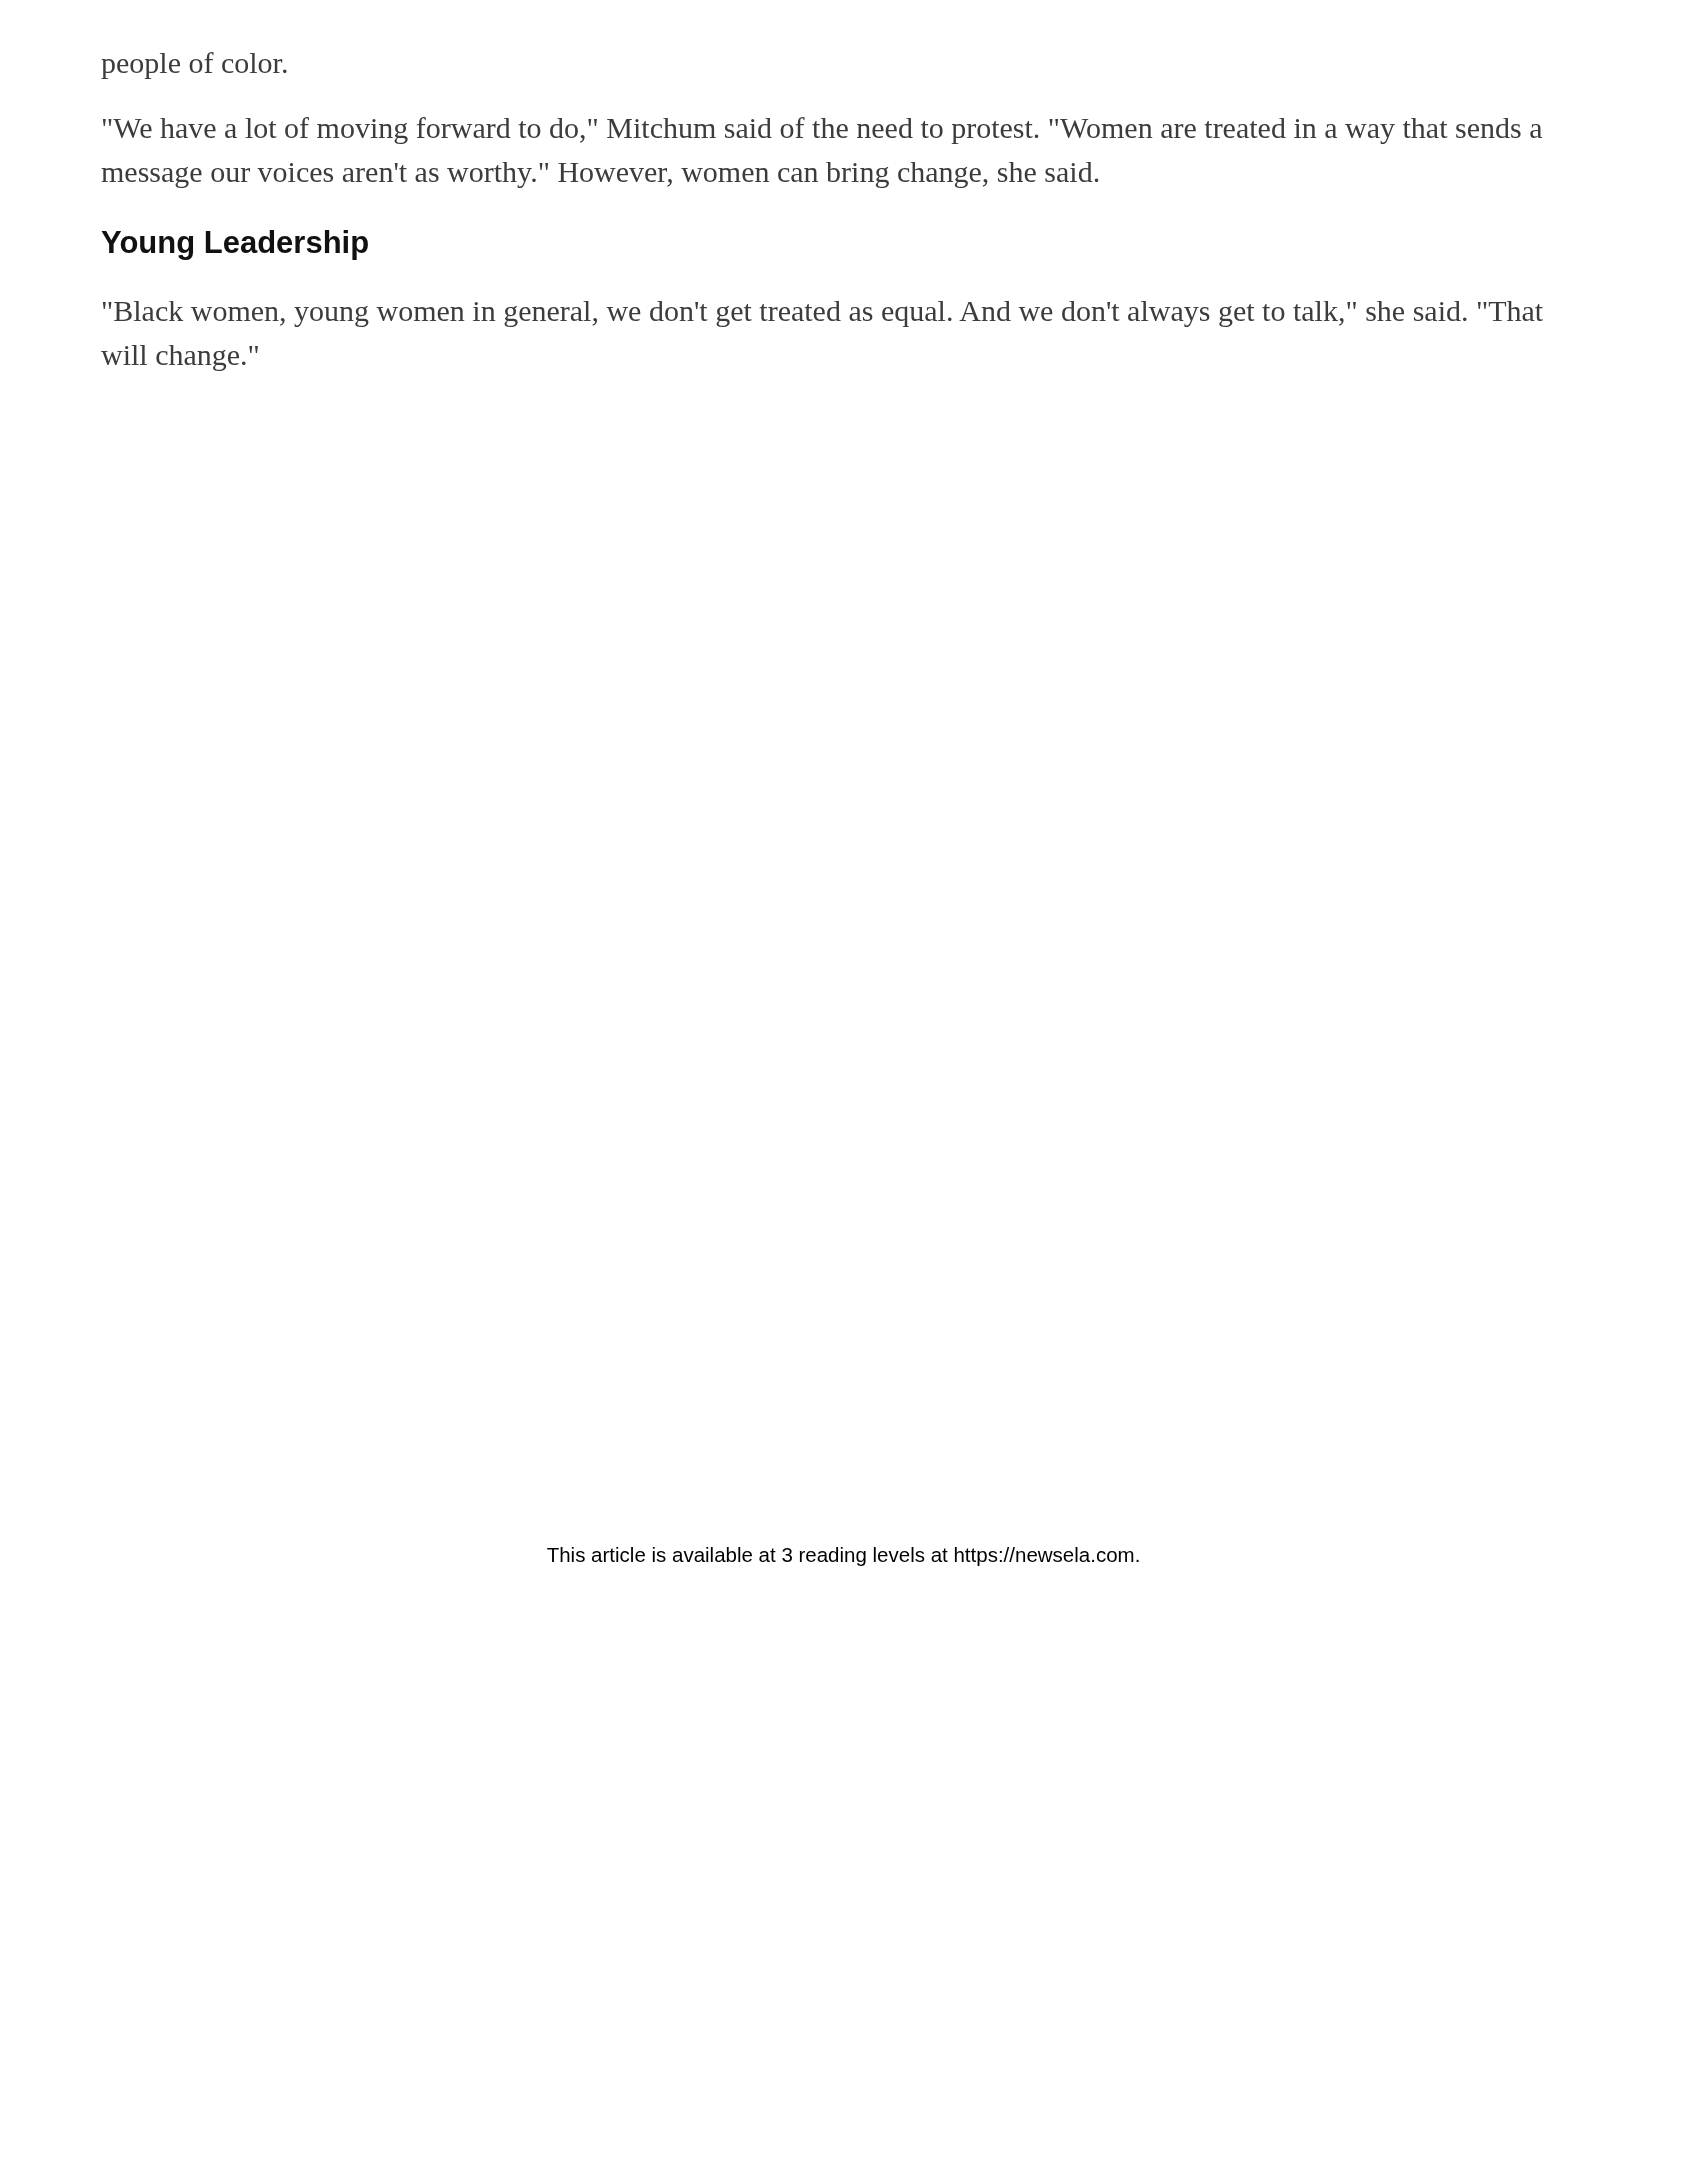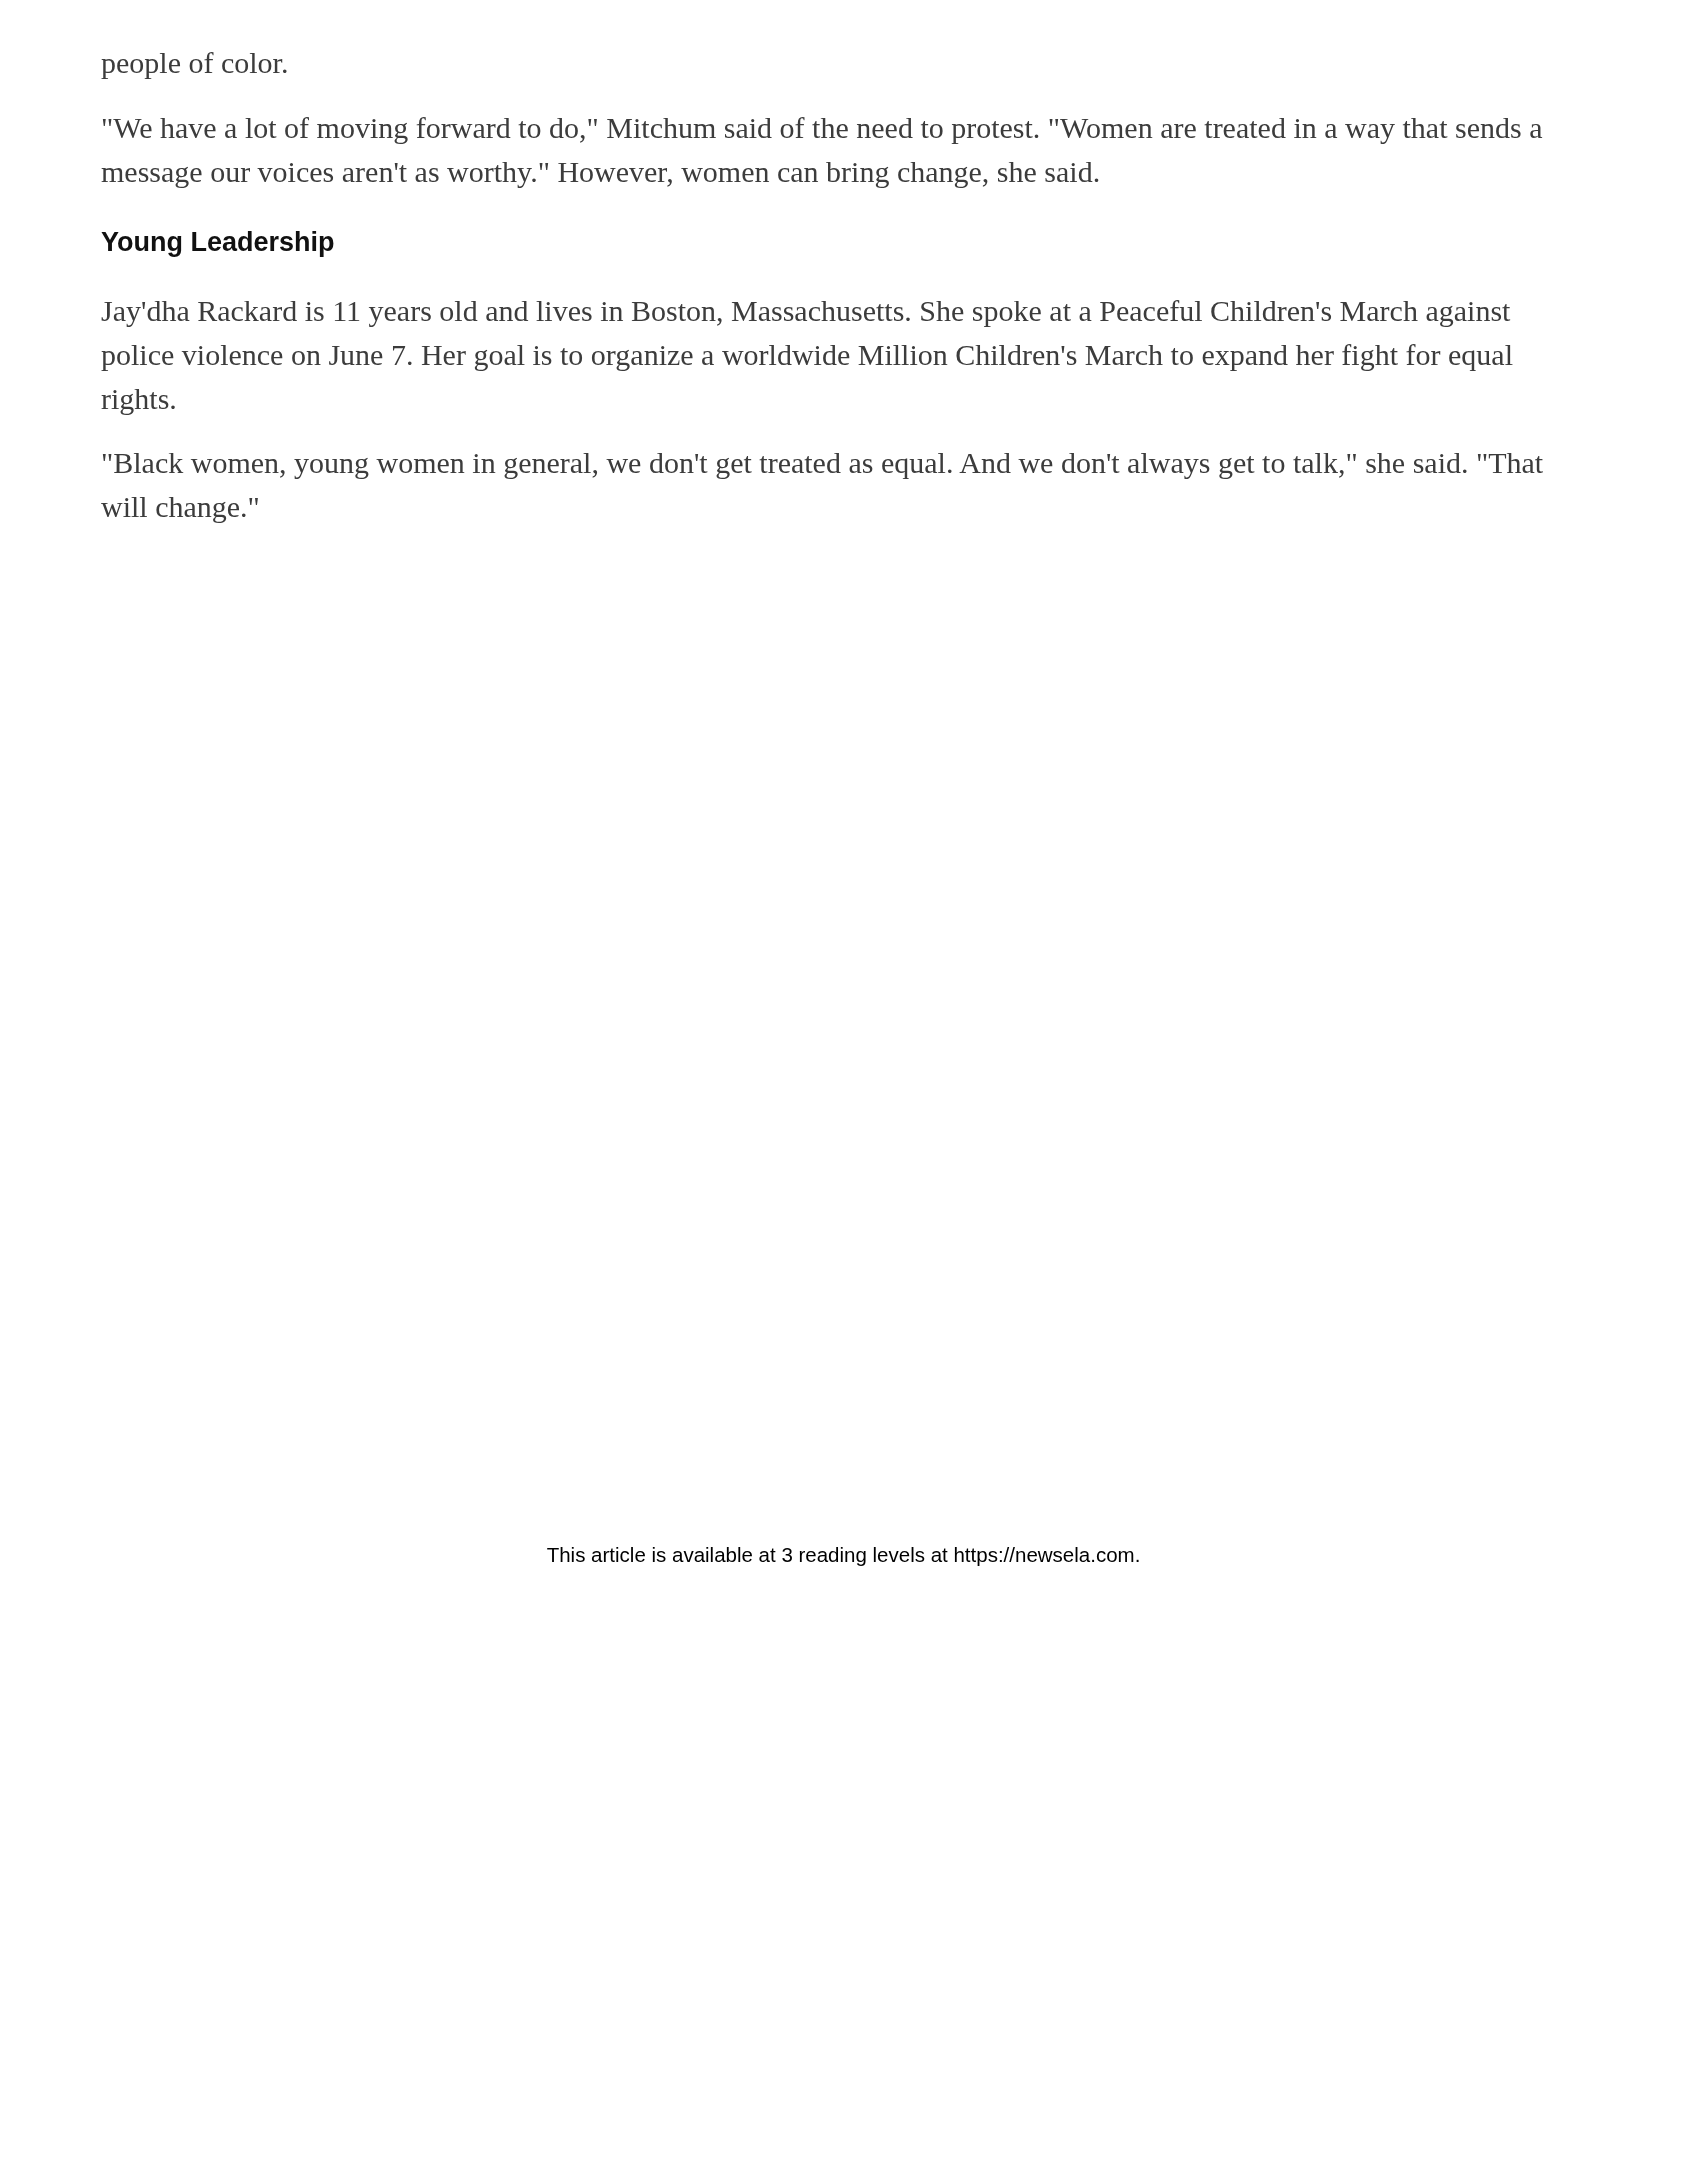--- a/index.html
+++ b/index.html
@@ -25,21 +25,21 @@
   .body-para {
     font-family: "Liberation Serif", "DejaVu Serif", serif;
     font-size: 30px;
     line-height: 44px;
     color: #3c3c3c;
     margin: 0 0 20.5px 0;
     max-width: 1493px;
   }
   .section-heading {
     font-family: "Liberation Sans", "DejaVu Sans", sans-serif;
-    font-size: 27px;
+    font-size: 31px;
     line-height: 37px;
     font-weight: bold;
     color: #111111;
     margin: 30px 0 28px 0;
   }
   .footer-note {
     position: absolute;
     left: 0;
     right: 0;
     bottom: 18.5px;
@@ -51,19 +51,18 @@
   }
 </style>
 </head>
 <body>
 
 <div class="page">
   <div class="content">
     <p class="body-para">people of color.</p>
     <p class="body-para">"We have a lot of moving forward to do," Mitchum said of the need to protest. "Women are treated in a way that sends a message our voices aren't as worthy." However, women can bring change, she said.</p>
     <h2 class="section-heading">Young Leadership</h2>
-    <p class="body-para">Jay'dha Rackard is 11 years old and lives in Boston, Massachusetts. She spoke at a Peaceful Children's March against police violence on June 7. Her goal is to organize a worldwide Million Children's March to expand her fight for equal rights.</p>
     <p class="body-para">"Black women, young women in general, we don't get treated as equal. And we don't always get to talk," she said. "That will change."</p>
   </div>
 
   <div class="footer-note">This article is available at 3 reading levels at https://newsela.com.</div>
 </div>
 
 
 </body></html>

